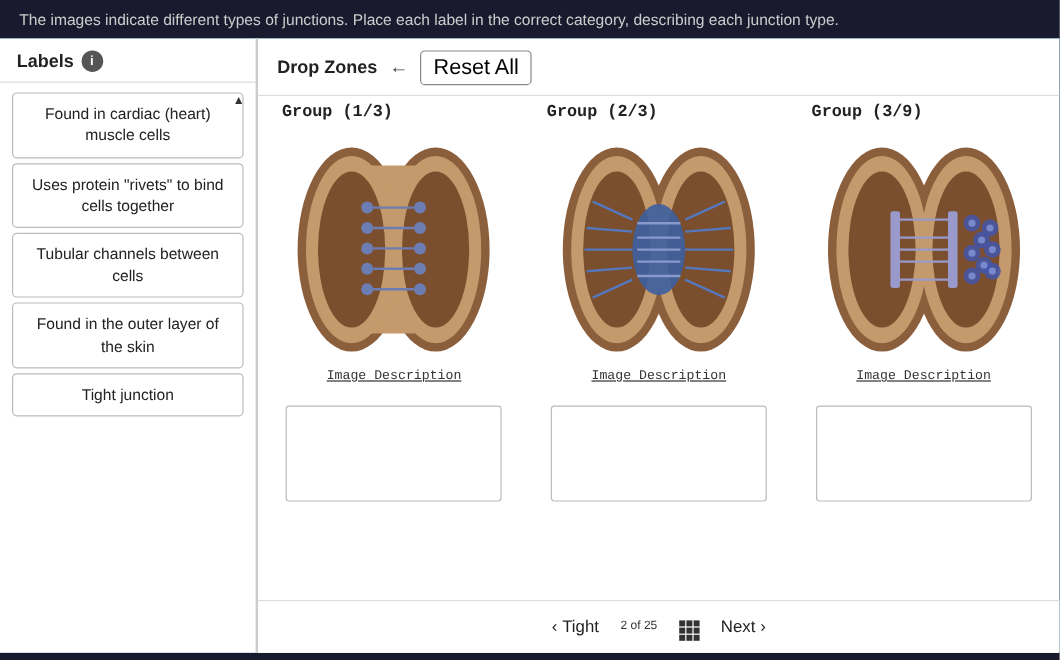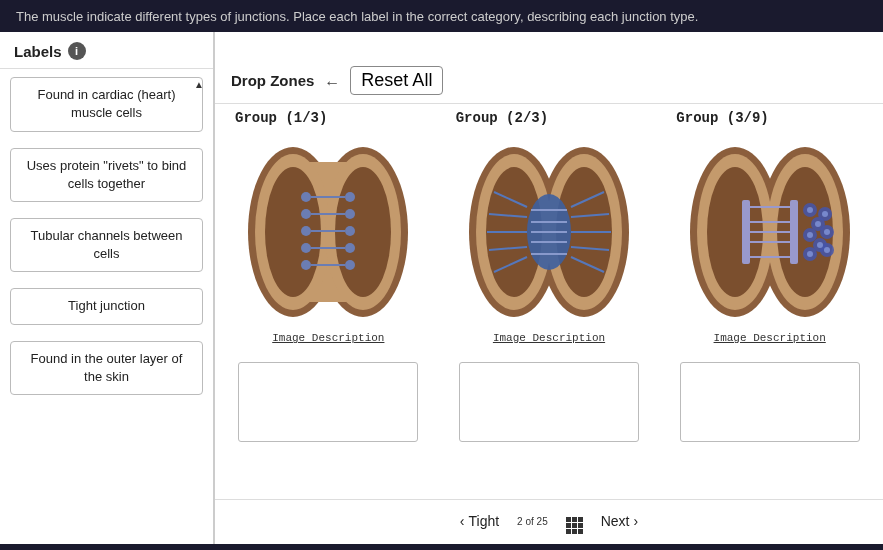--- a/index.html
+++ b/index.html
@@ -72,21 +72,21 @@
       justify-content: center;
       font-size: 10px;
       color: #333;
       cursor: pointer;
     }
 
     .label-items {
       padding: 8px 10px;
       display: flex;
       flex-direction: column;
-      gap: 16px;
+      gap: 4px;
       overflow-y: hidden;
     }
 
     .label-card {
       border: 1.5px solid #bbb;
       border-radius: 4px;
       padding: 8px 12px;
       font-size: 13px;
       text-align: center;
       background: #fff;
@@ -101,21 +101,20 @@
       display: flex;
       flex-direction: column;
     }
 
     .dropzone-header {
       display: flex;
       align-items: center;
       gap: 10px;
       padding: 10px 16px 8px 16px;
       border-bottom: 1px solid #ddd;
-      margin-top: 24px;
     }
 
     .dropzone-title {
       font-weight: bold;
       font-size: 15px;
     }
 
     .back-arrow {
       font-size: 16px;
       color: #444;
@@ -228,37 +227,37 @@
     .img-desmosome {
       width: 180px;
       height: 200px;
     }
 
   </style>
 </head>
 <body>
 
 <div class="top-instruction">
-  <span>The muscle indicate different types of junctions. Place each label in the correct category, describing each junction type.</span>
+  <span>The images indicate different types of junctions. Place each label in the correct category, describing each junction type.</span>
 </div>
 
 <div class="main-area">
 
   <div class="labels-panel">
     <div class="labels-header">
       <span>Labels</span>
       <span class="info-icon">i</span>
       <span class="scroll-up-arrow">▲</span>
     </div>
     <div class="label-items">
       <div class="label-card">Found in cardiac (heart) muscle cells</div>
       <div class="label-card">Uses protein "rivets" to bind cells together</div>
       <div class="label-card">Tubular channels between cells</div>
+      <div class="label-card">Found in the outer layer of the skin</div>
       <div class="label-card">Tight junction</div>
-      <div class="label-card">Found in the outer layer of the skin</div>
     </div>
   </div>
 
   <div class="dropzone-panel">
     <div class="dropzone-header">
       <span class="dropzone-title">Drop Zones</span>
       <span class="back-arrow">←</span>
       <button class="reset-btn">Reset All</button>
     </div>
 

